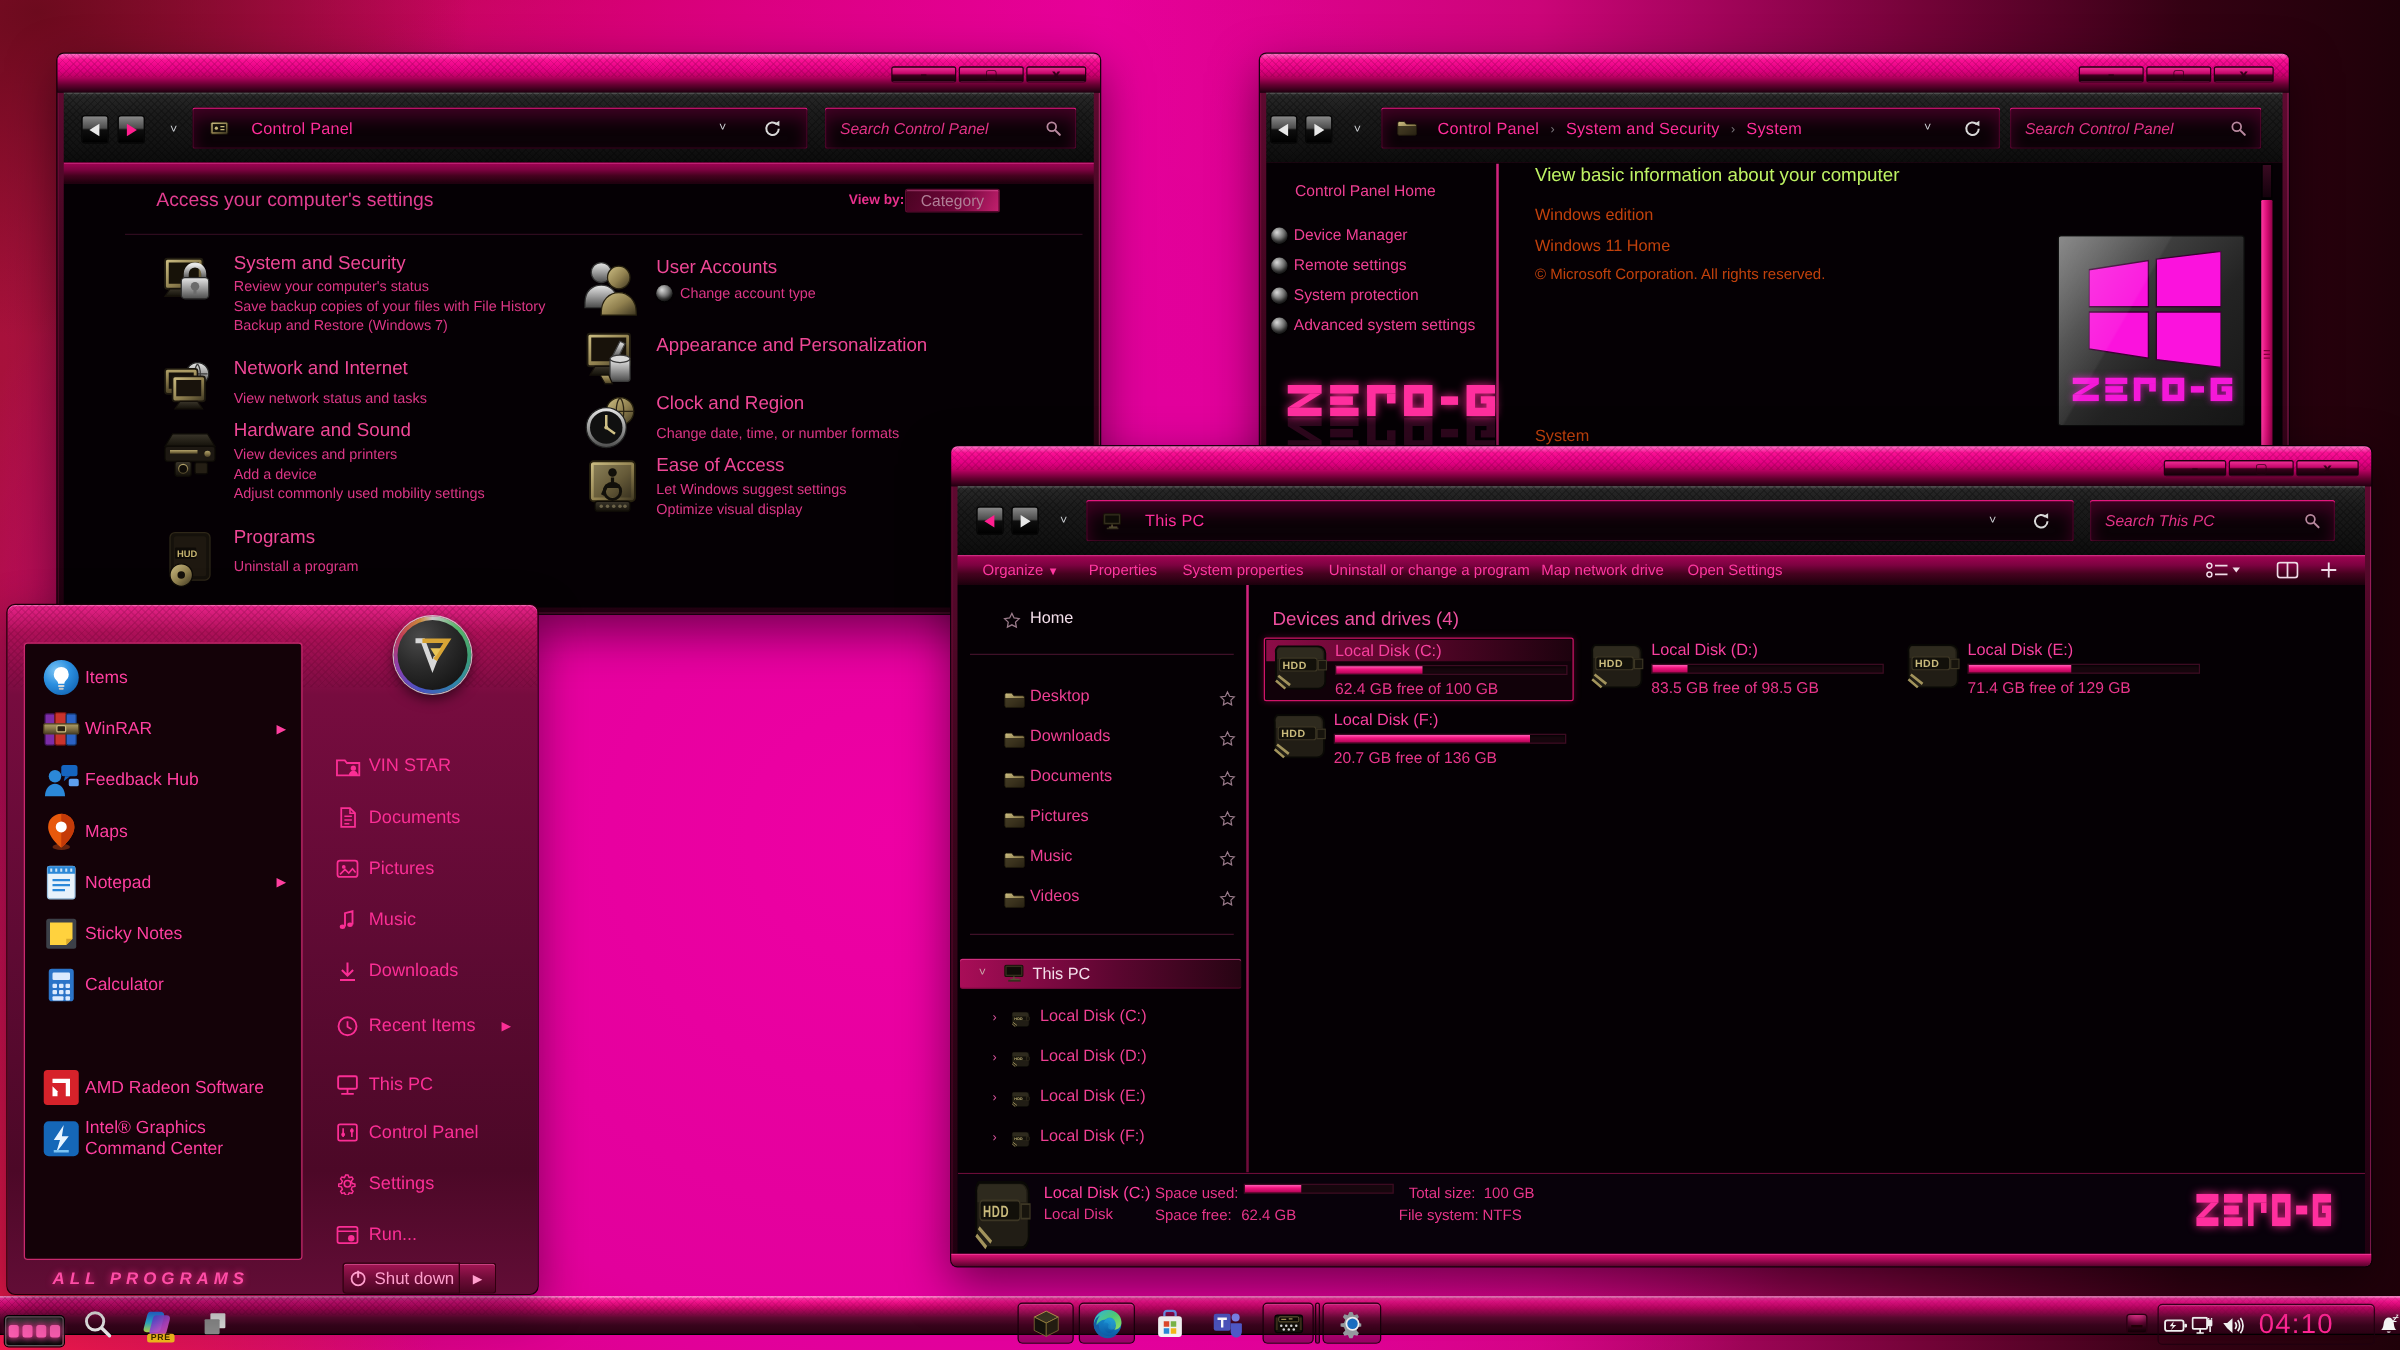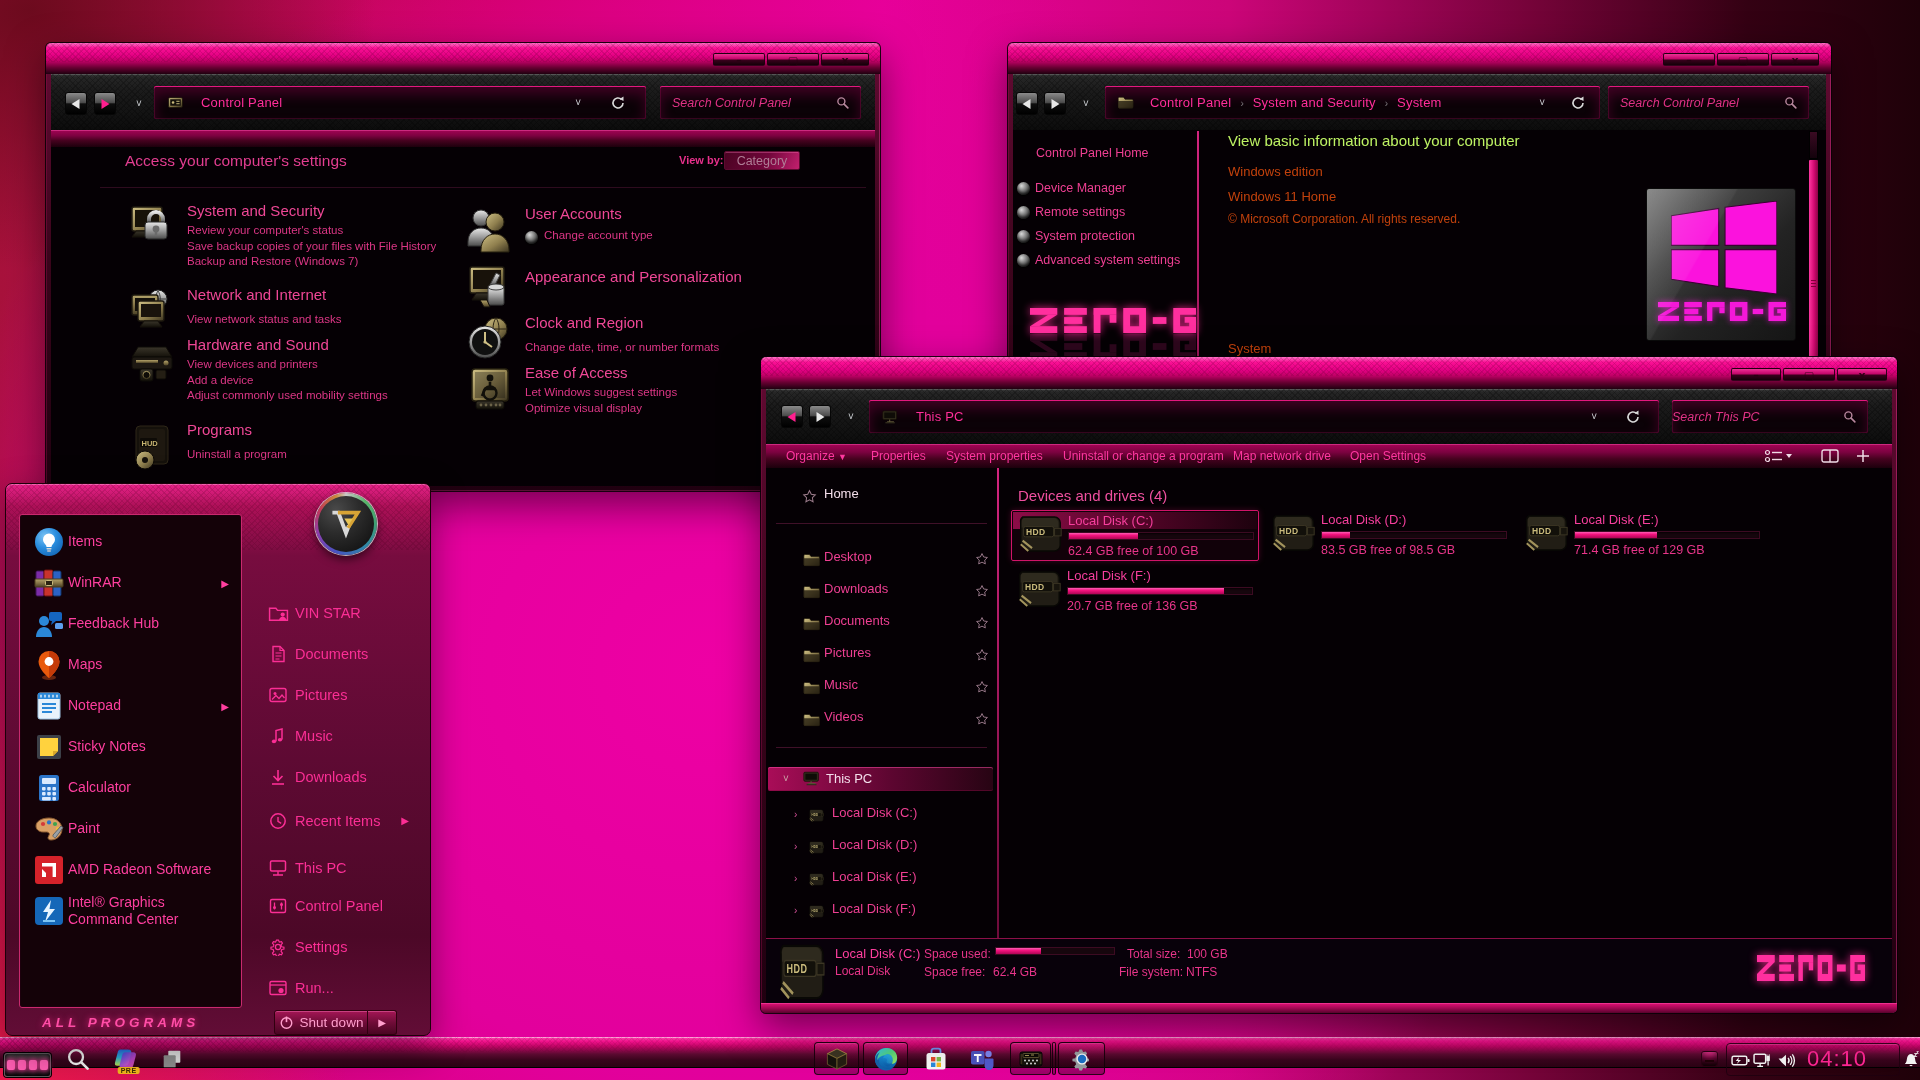--- a/index.html
+++ b/index.html
@@ -662,21 +662,21 @@
       </div>
     </div>
 
     <div class="cp-item" style="left:415px; top:57px;">
       <svg class="ic" width="48" height="48">
           <use href="#cp-users"></use>
         </svg>
       <div class="txt">
         <div class="cp-title">User Accounts</div>
         <div style="height:4px"></div>
-        <div style="display:flex; align-items:flex-end; gap:6px;">
+        <div style="display:flex; align-items:flex-start; gap:6px;">
           <span class="sphere" style="width:13px;height:13px;"></span>
           <span class="cp-link">Change account type</span>
         </div>
       </div>
     </div>
     <div class="cp-item" style="left:415px; top:114px;">
       <svg class="ic" width="48" height="48">
           <use href="#cp-appearance"></use>
         </svg>
       <div class="txt" style="padding-top:6px">
@@ -837,21 +837,21 @@
           <use href="#pc-gold"></use>
         </svg>
       <span class="addr-text" style="margin-left:17px">This PC</span>
       <span class="chev" style="position:absolute; right:62px;">˅</span>
       <svg width="16" height="16" viewBox="0 0 16 16" style="position:absolute; right:18px; top:9px;">
         <path d="M13 8a5 5 0 1 1-1.5-3.6" fill="none" stroke="#d8d8d8" stroke-width="1.6"></path>
           <polygon points="13.5,1.5 13.5,6 9.5,4" fill="#d8d8d8"></polygon>
       </svg>
     </div>
     <div class="searchbar" style="left:906px; width:196px; top:11px;">
-      <span class="search-text" style="">Search This PC</span>
+      <span class="search-text" style="margin-left:12px">Search This PC</span>
       <svg width="14" height="14" viewBox="0 0 26 26" style="position:absolute; right:11px; top:10px;">
         <circle cx="10" cy="10" r="6.5" fill="none" stroke="#b8889e" stroke-width="2.6"></circle>
           <path d="M15 15l7 7" stroke="#b8889e" stroke-width="3" stroke-linecap="round"></path>
       </svg>
     </div>
   </div>
   <div class="pinkband" style="left:5px; right:5px; top:87px; height:24px;">
     <span class="cmd-item" style="left:20px;"><span>Organize</span> <span style="font-size:9px">▼</span></span>
     <span class="cmd-item" style="left:105px;">Properties</span>
     <span class="cmd-item" style="left:180px;">System properties</span>
@@ -1068,26 +1068,20 @@
           <use href="#ic-sticky"></use>
         </svg>
       <span class="sm-label">Sticky Notes</span>
     </div>
     <div class="sm-item" style="top:252px;">
       <svg class="sm-ic" width="32" height="32">
           <use href="#ic-calc"></use>
         </svg>
       <span class="sm-label">Calculator</span>
     </div>
-    <div class="sm-item" style="top:293px;">
-      <svg class="sm-ic" width="32" height="32">
-          <use href="#ic-paint"></use>
-        </svg>
-      <span class="sm-label">Paint</span>
-    </div>
     <div class="sm-item" style="top:334px;">
       <svg class="sm-ic" width="32" height="32">
           <use href="#ic-amd"></use>
         </svg>
       <span class="sm-label">AMD Radeon Software</span>
     </div>
     <div class="sm-item" style="top:375px;">
       <svg class="sm-ic" width="32" height="32">
           <use href="#ic-intel"></use>
         </svg>

